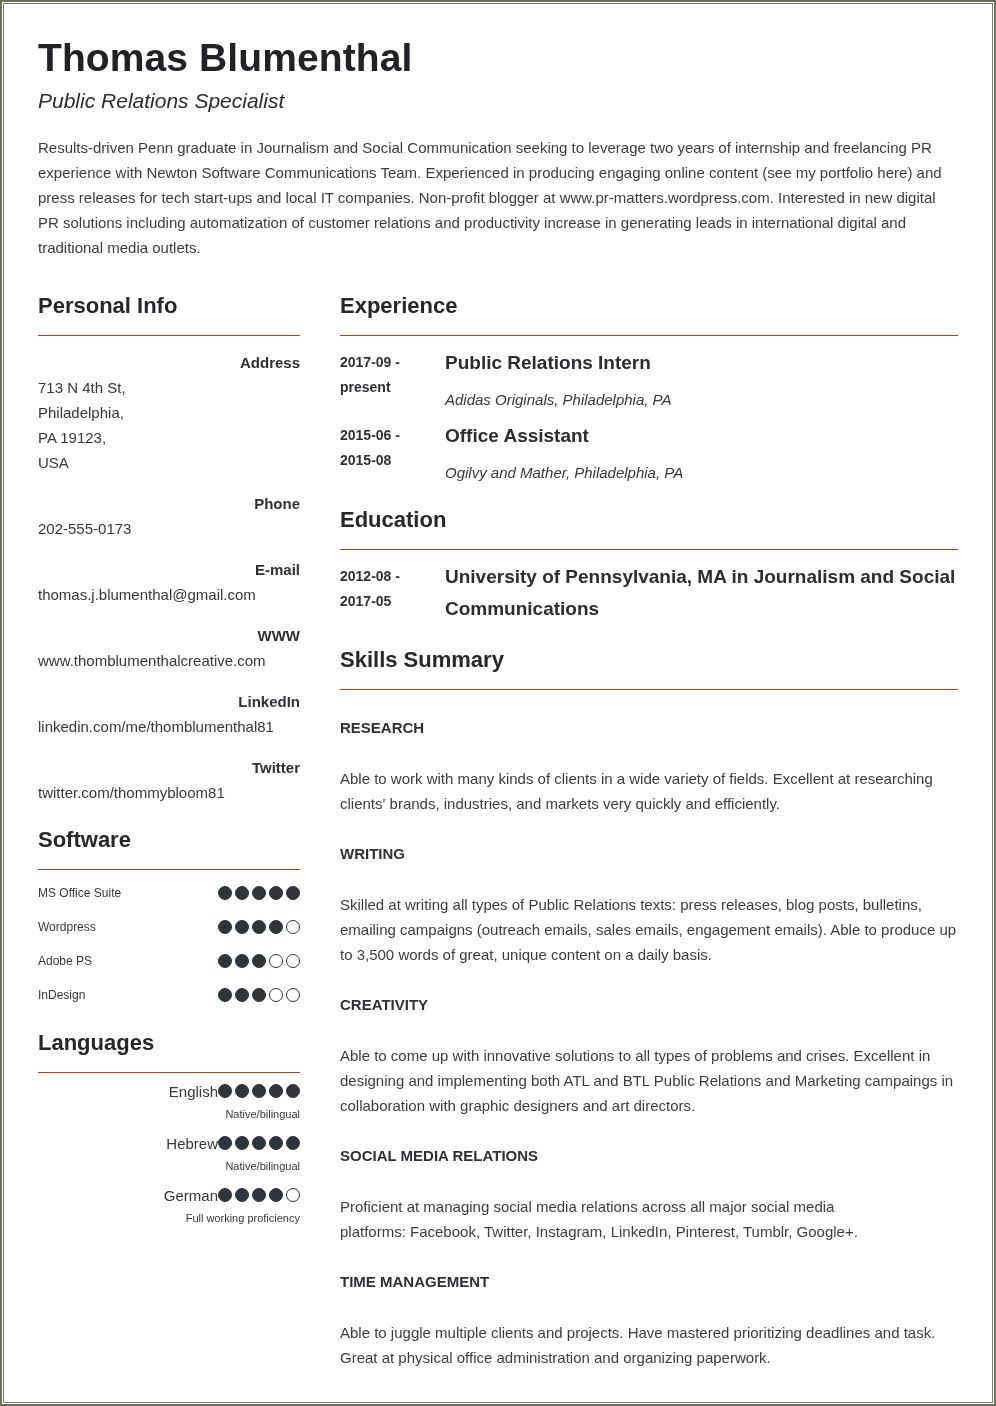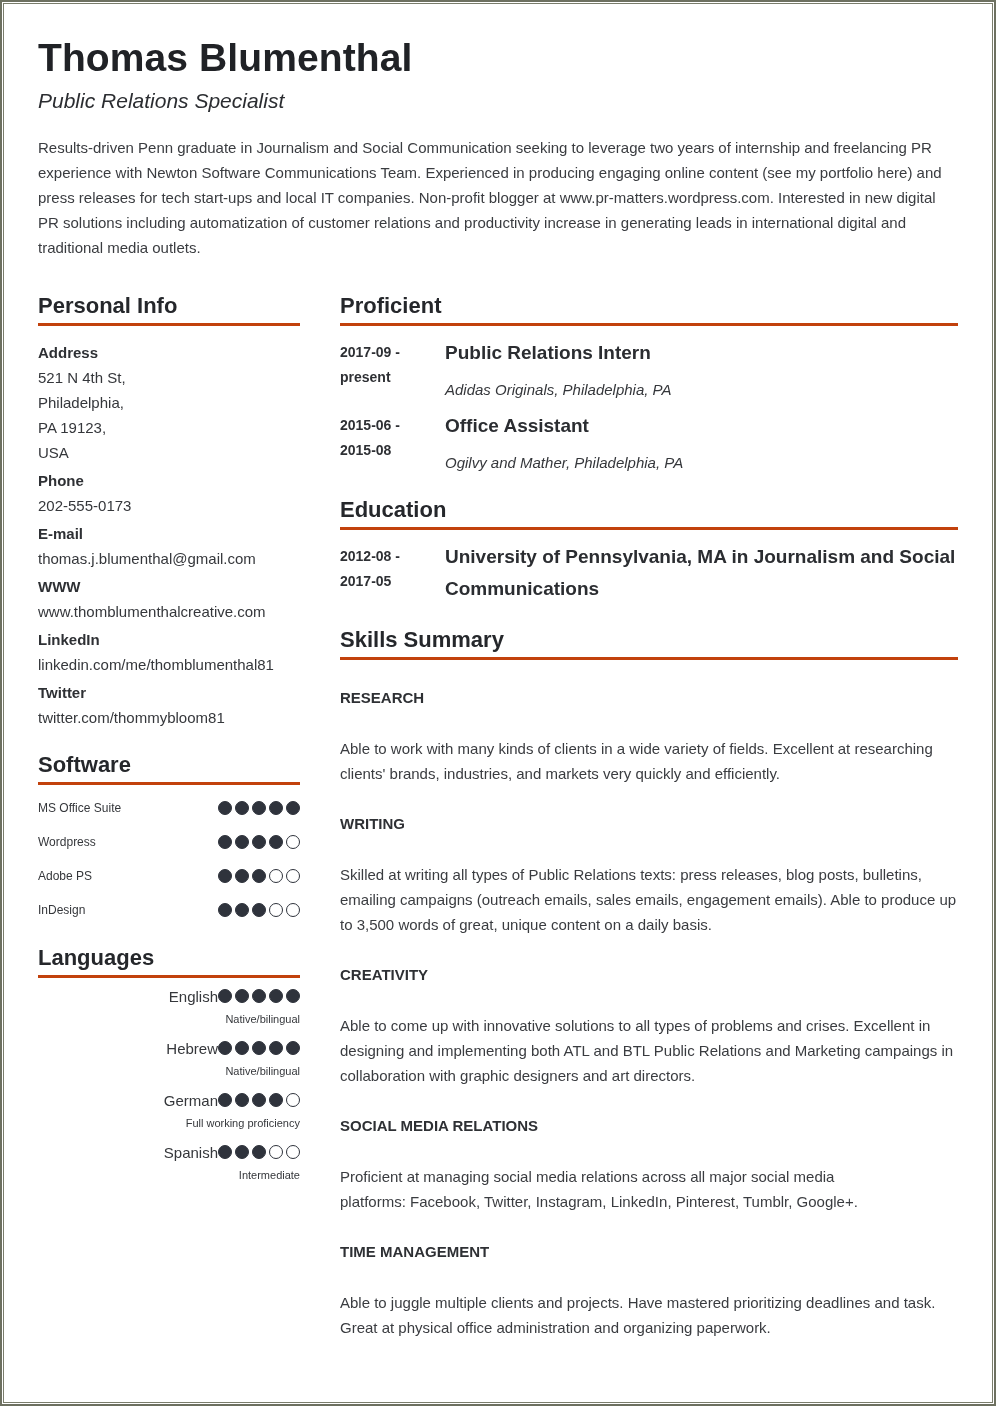--- a/index.html
+++ b/index.html
@@ -31,26 +31,26 @@
   }
   .summary {
     position: absolute; left: 38px; top: 135px; width: 912px;
     font-size: 15px; line-height: 25px; color: #3a3c40;
   }
   .left { position: absolute; left: 38px; top: 293px; width: 262px; }
   .right { position: absolute; left: 340px; top: 293px; width: 618px; }
 
   .sec-h {
     font-size: 22px; font-weight: bold; color: #25272b;
-    padding-bottom: 4px; border-bottom: 3px solid #c2410c;
-  }
-  .lbl { font-size: 15px; font-weight: bold; color: #2e3034; line-height: 25px; }
+    padding-bottom: 16px; border-bottom: 1px solid #c2410c;
+  }
+  .lbl { font-size: 15px; font-weight: bold; color: #2e3034; line-height: 25px; text-align: right; }
   .val { font-size: 15px; color: #35373b; line-height: 25px; }
 
-  .pi-group { margin-top: 3px; }
+  .pi-group { margin-top: 16px; }
 
   .rating-row {
     display: flex; justify-content: space-between; align-items: center;
     font-size: 12px; color: #35373b; height: 34px;
   }
   .dots { display: flex; gap: 3px; }
   .dot {
     width: 14px; height: 14px; border-radius: 50%;
     border: 1.5px solid #2f333c;
   }
@@ -79,21 +79,21 @@
   <div class="name">Thomas Blumenthal</div>
   <div class="title">Public Relations Specialist</div>
   <p class="summary">Results-driven Penn graduate in Journalism and Social Communication seeking to leverage two years of internship and freelancing PR experience with Newton Software Communications Team. Experienced in producing engaging online content (see my portfolio here) and press releases for tech start-ups and local IT companies. Non-profit blogger at www.pr-matters.wordpress.com. Interested in new digital PR solutions including automatization of customer relations and productivity increase in generating leads in international digital and traditional media outlets.</p>
 
   <div class="left">
     <section>
       <h2 class="sec-h">Personal Info</h2>
 
       <div class="pi-group" style="margin-top:14px">
         <div class="lbl">Address</div>
-        <div class="val">521 N 4th St,</div>
+        <div class="val">713 N 4th St,</div>
         <div class="val">Philadelphia,</div>
         <div class="val">PA 19123,</div>
         <div class="val">USA</div>
       </div>
       <div class="pi-group">
         <div class="lbl">Phone</div>
         <div class="val">202-555-0173</div>
       </div>
       <div class="pi-group">
         <div class="lbl">E-mail</div>
@@ -194,40 +194,27 @@
             <span class="dots">
                 <span class="dot filled"></span>
                 <span class="dot filled"></span>
                 <span class="dot filled"></span>
                 <span class="dot filled"></span>
                 <span class="dot"></span>
               </span>
           </div>
           <div class="lang-level">Full working proficiency</div>
         </div>
-        <div class="lang-item">
-          <div class="lang-row">
-            <span>Spanish</span>
-            <span class="dots">
-                <span class="dot filled"></span>
-                <span class="dot filled"></span>
-                <span class="dot filled"></span>
-                <span class="dot"></span>
-                <span class="dot"></span>
-              </span>
-          </div>
-          <div class="lang-level">Intermediate</div>
-        </div>
       </div>
     </section>
   </div>
 
   <div class="right">
     <section>
-      <h2 class="sec-h">Proficient</h2>
+      <h2 class="sec-h">Experience</h2>
       <div class="entry" style="margin-top:14px">
         <div class="date">
           <div>2017-09 -</div>
           <div>present</div>
         </div>
         <div class="body">
           <div class="role">Public Relations Intern</div>
           <div class="org">Adidas Originals, Philadelphia, PA</div>
         </div>
       </div>

